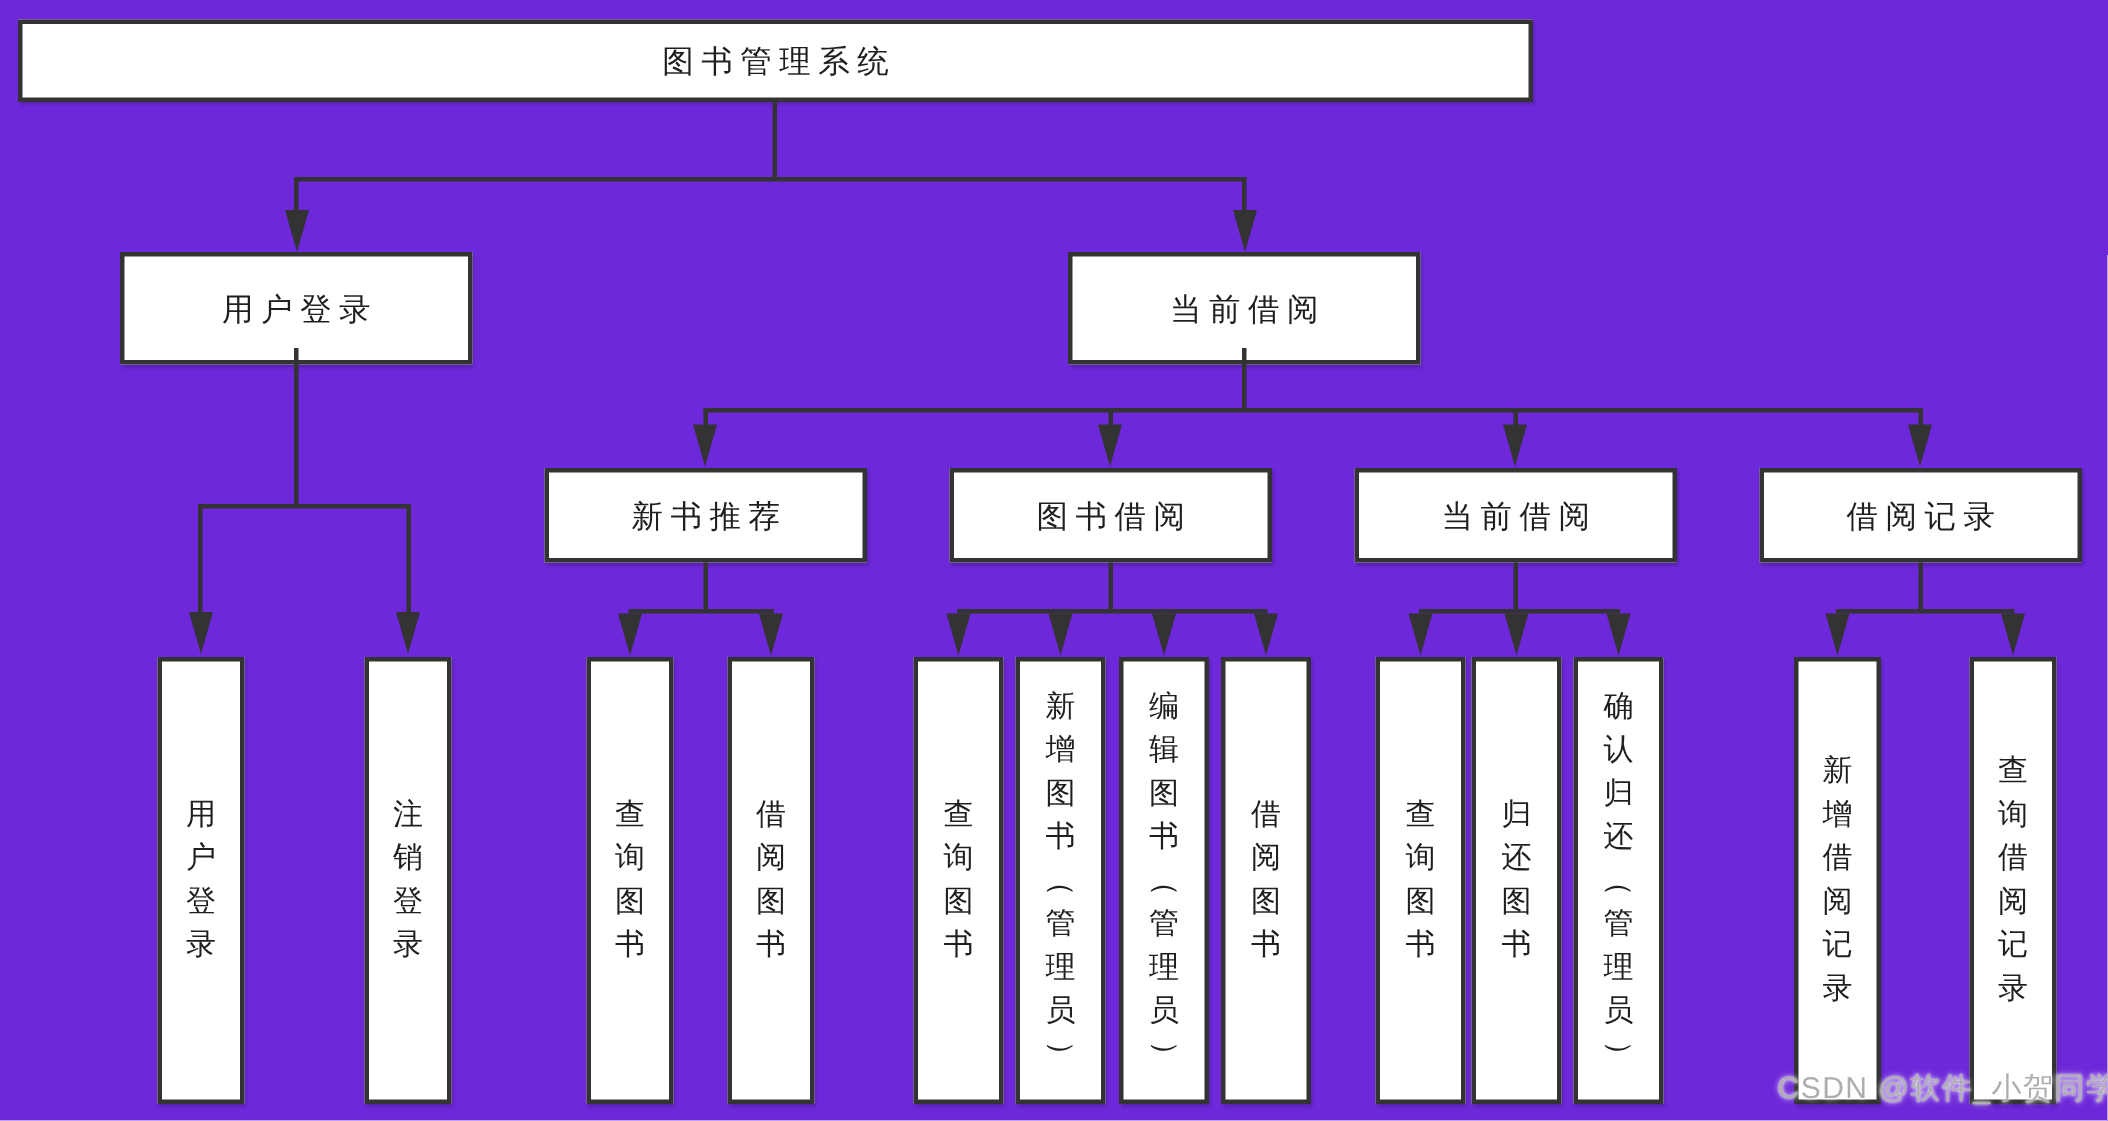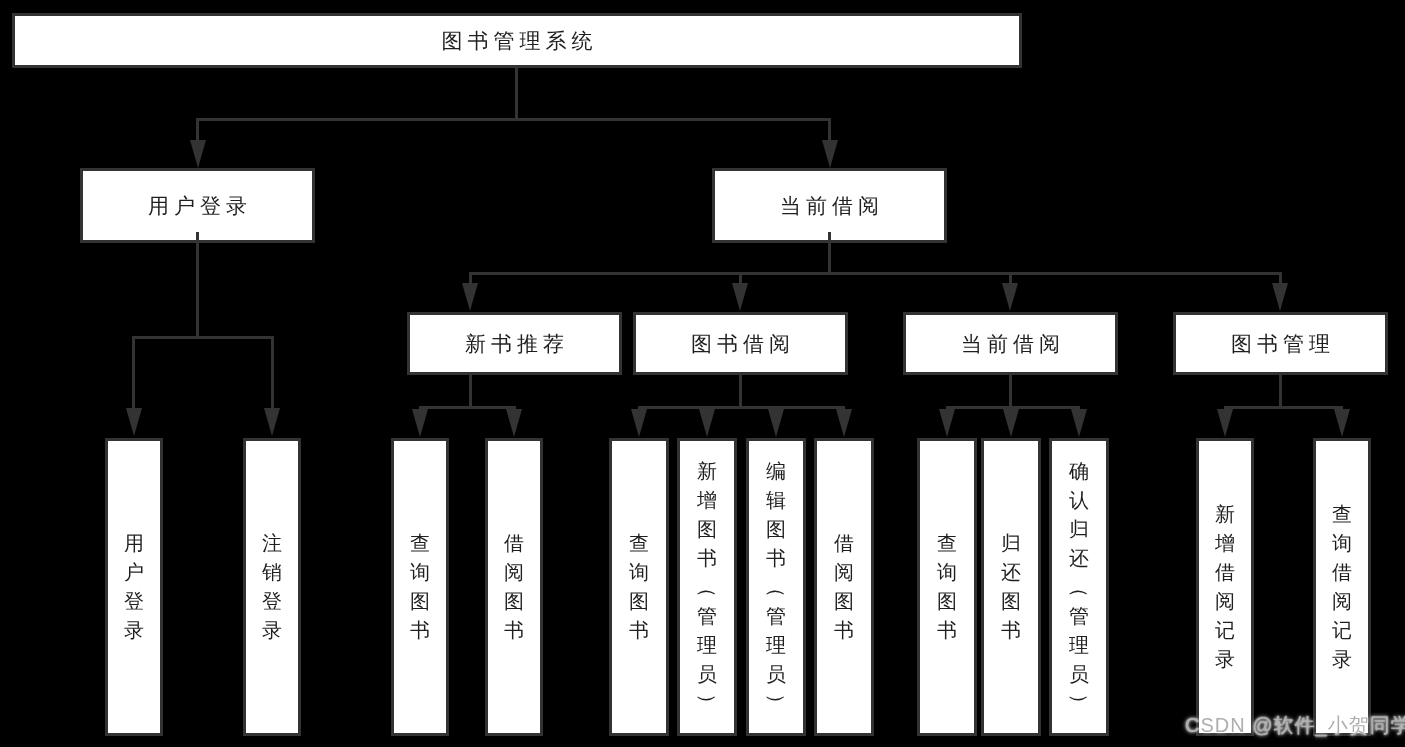--- a/index.html
+++ b/index.html
@@ -1,18 +1,18 @@
 <!DOCTYPE html>
 <html><head>
 <meta charset="utf-8">
 <style>
   html,body{margin:0;padding:0;background:#ffffff;}
   body{font-family:"Liberation Sans","DejaVu Sans",sans-serif;}
   .canvas{
-    position:relative;width:1405px;height:747px;background:#000000;overflow:hidden;
+    position:relative;width:1405px;height:747px;background:#6d28d9;overflow:hidden;
     color:#1f1f1f;
   }
   
   .box{
     position:absolute;background:#ffffff;border:3px solid #333333;
     box-sizing:border-box;display:flex;align-items:center;justify-content:center;
     box-shadow:1px 2px 2px rgba(0,0,0,0.18);
   }
   .hlabel{font-size:21px;letter-spacing:5px;text-indent:5px;white-space:nowrap;}
   .root{left:12px;top:13px;width:1010px;height:55px;}
@@ -67,24 +67,24 @@
   <div class="hline" style="left:469px;top:272px;width:812px;"></div>
   <div class="vline" style="left:469px;top:272px;height:14px;"></div>
   <div class="arrow" style="left:462px;top:283px;"></div>
   <div class="vline" style="left:739px;top:272px;height:14px;"></div>
   <div class="arrow" style="left:732px;top:283px;"></div>
   <div class="vline" style="left:1009px;top:272px;height:14px;"></div>
   <div class="arrow" style="left:1002px;top:283px;"></div>
   <div class="vline" style="left:1279px;top:272px;height:14px;"></div>
   <div class="arrow" style="left:1272px;top:283px;"></div>
 
-  <div class="box l3 hlabel" style="left:363px;margin-left:44px;">新书推荐</div>
+  <div class="box l3 hlabel" style="left:363px;">新书推荐</div>
   <div class="box l3 hlabel" style="left:633px;">图书借阅</div>
   <div class="box l3 hlabel" style="left:903px;">当前借阅</div>
-  <div class="box l3 hlabel" style="left:1173px;">图书管理</div>
+  <div class="box l3 hlabel" style="left:1173px;">借阅记录</div>
 
   <div class="vline" style="left:469px;top:375px;height:31px;"></div>
   <div class="hline" style="left:419px;top:406px;width:97px;"></div>
   <div class="arrow" style="left:412px;top:409px;"></div>
   <div class="arrow" style="left:506px;top:409px;"></div>
 
   <div class="vline" style="left:739px;top:375px;height:31px;"></div>
   <div class="hline" style="left:638px;top:406px;width:207px;"></div>
   <div class="arrow" style="left:631px;top:409px;"></div>
   <div class="arrow" style="left:699px;top:409px;"></div>

